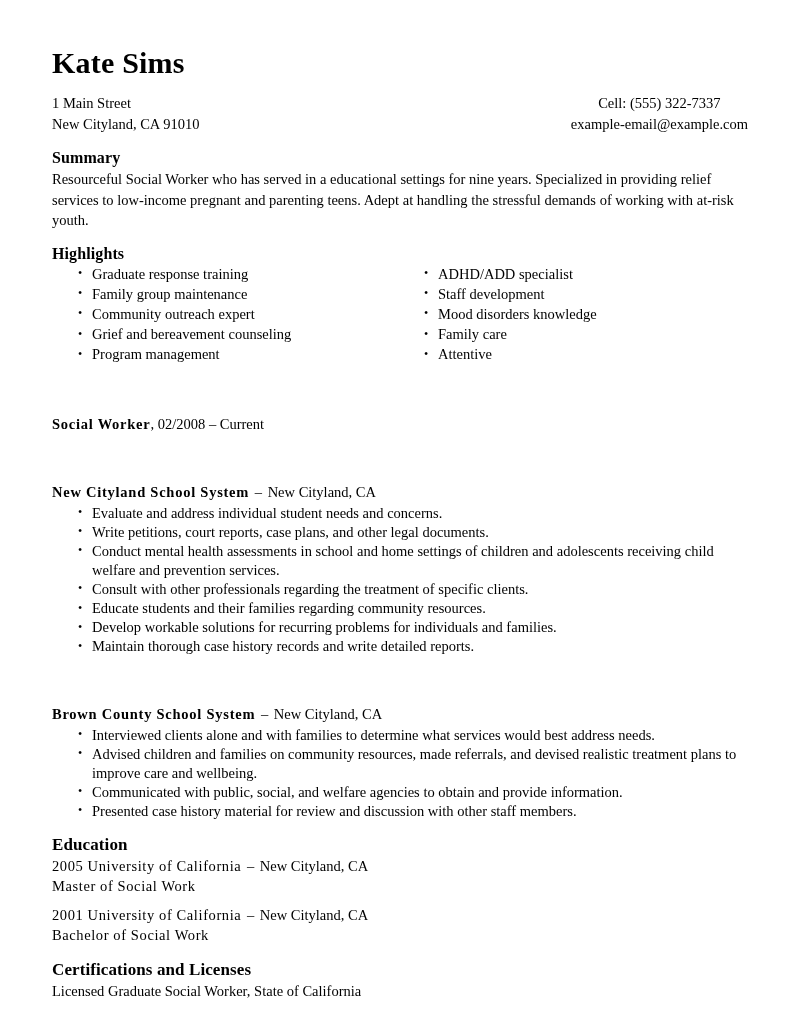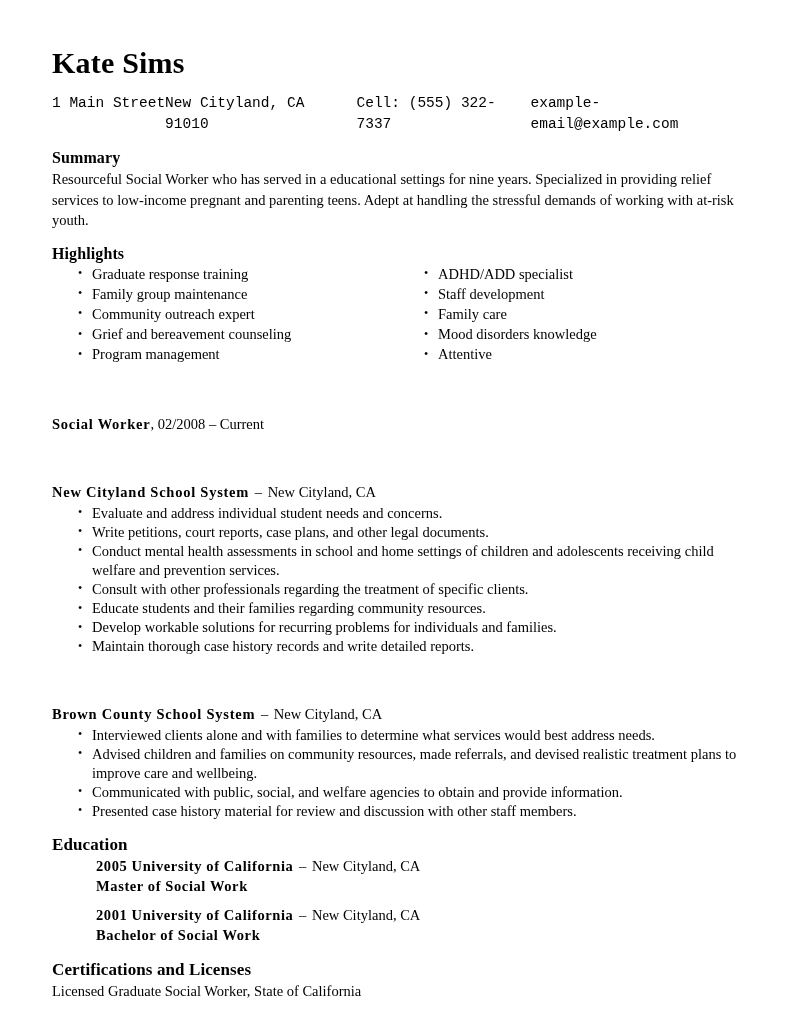--- a/index.html
+++ b/index.html
@@ -32,24 +32,23 @@
   }
   .contact-row {
     display: flex;
     justify-content: space-between;
     align-items: baseline;
     font-size: 14.5px;
     line-height: 21px;
   }
   .contact-left, .contact-right {
     display: flex;
-    flex-direction: row;
-    font-family: Liberation Mono, monospace;
-  }
-  .contact-right { text-align: left; }
+    flex-direction: column;
+  }
+  .contact-right { text-align: center; }
 
   
   .section { margin-top: 13px; }
   .section-title {
     font-size: 16px;
     font-weight: bold;
     line-height: 1.25;
     margin: 0 0 1px 0;
     letter-spacing: 0.1px;
   }
@@ -109,23 +108,22 @@
   .job ul.bullets { margin-top: 1px; }
 
   
   .edu-entry { margin-top: 1px; }
   .edu-entry + .edu-entry { margin-top: 8px; }
   .edu-line {
     font-size: 14.5px;
     line-height: 20.5px;
   }
   .edu-line .strong {
-    font-weight: bold;
+    font-weight: normal;
     letter-spacing: 0.6px;
-    margin-left: 44px;
   }
   .edu-line .dash { padding: 0 2px; }
 
   
   .cert-text {
     font-size: 14.5px;
     line-height: 20.5px;
   }
 </style>
 </head>
@@ -161,22 +159,22 @@
             <li>Family group maintenance</li>
             <li>Community outreach expert</li>
             <li>Grief and bereavement counseling</li>
             <li>Program management</li>
           </ul>
       </div>
       <div class="col right">
         <ul class="bullets" id="hl-right">
             <li>ADHD/ADD specialist</li>
             <li>Staff development</li>
+            <li>Mood disorders knowledge</li>
             <li>Family care</li>
-            <li>Mood disorders knowledge</li>
             <li>Attentive</li>
           </ul>
       </div>
     </div>
   </div>
 
   <div class="section">
     <div id="exp-list">
         <div class="job">
           <div class="job-line"><span class="strong">Social Worker</span><span>, </span><span>02/2008 – Current</span></div>

